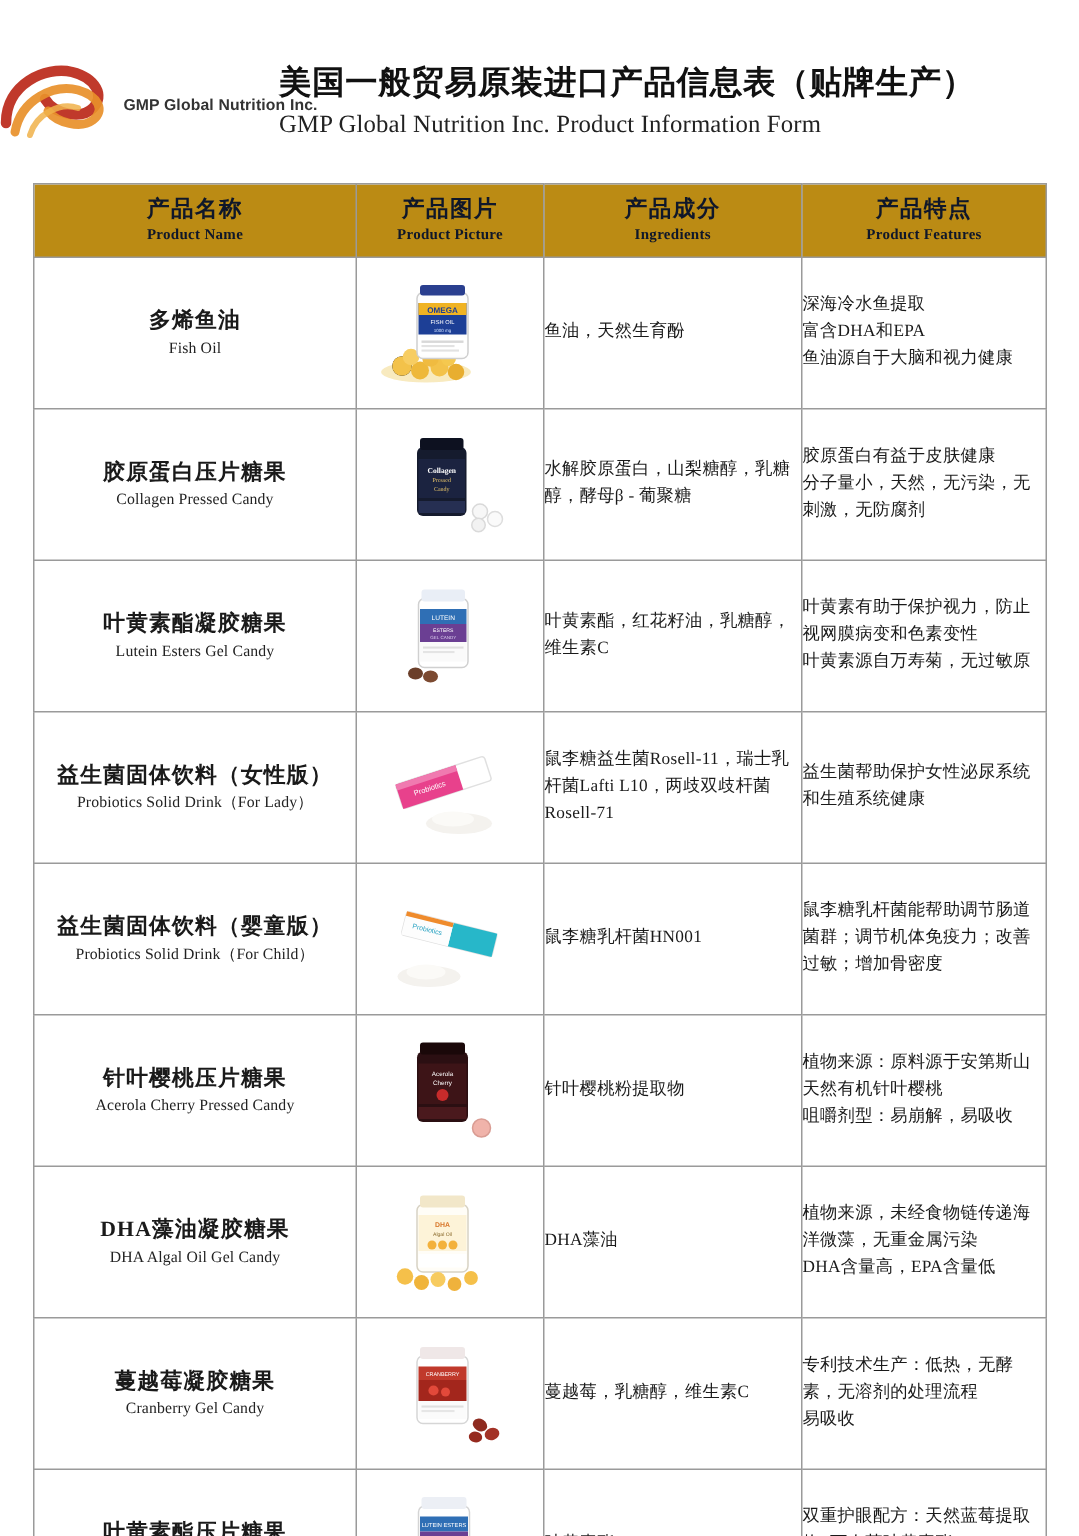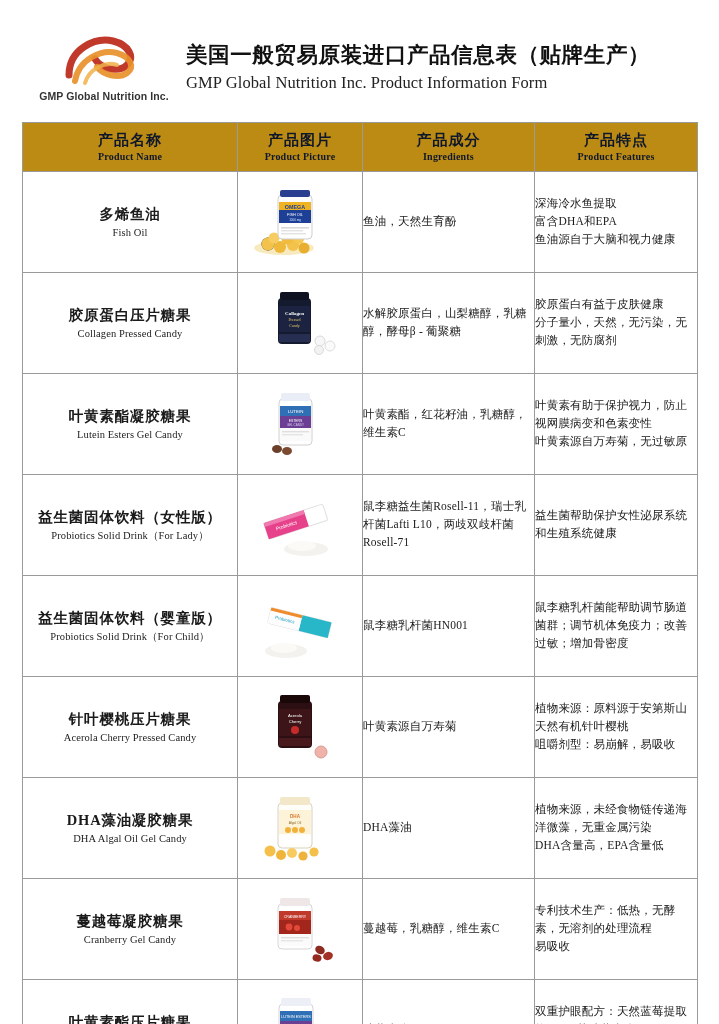--- a/index.html
+++ b/index.html
@@ -26,21 +26,21 @@
   .header {
     display: flex;
     align-items: center;
     height: 92px;
     padding-left: 14px;
   }
   .logo {
     width: 136px;
     flex: 0 0 136px;
     display: flex;
-    flex-direction: column;
+    flex-direction: row;
     align-items: center;
     justify-content: center;
   }
   .logo-mark {
     width: 86px;
     height: 52px;
     position: relative;
   }
   .logo-mark svg { display: block; }
   .logo-text {
@@ -362,21 +362,21 @@
               <rect x="35" y="19" width="32" height="27" fill="#3d1417"></rect>
               <text x="51" y="27" font-size="4.2" font-family="Liberation Sans, sans-serif" fill="#ffffff" text-anchor="middle">Acerola</text>
               <text x="51" y="33" font-size="4.2" font-family="Liberation Sans, sans-serif" fill="#ffffff" text-anchor="middle">Cherry</text>
               <circle cx="51" cy="40" r="4" fill="#c62b2b"></circle>
               <rect x="35" y="48" width="32" height="8" fill="#4a191d"></rect>
               <circle cx="77" cy="62" r="6" fill="#f0b3aa" stroke="#d99c93"></circle>
             </svg>
           </div>
             </div>
         </td>
-        <td class="cell-text">叶黄素源自万寿菊</td>
+        <td class="cell-text">针叶樱桃粉提取物</td>
         <td class="cell-text">植物来源：原料源于安第斯山天然有机针叶樱桃<br>咀嚼剂型：易崩解，易吸收</td>
       </tr>
 
       <tr>
         <td class="cell-name">
           <div class="name-cn">DHA藻油凝胶糖果</div>
           <div class="name-en">DHA Algal  Oil Gel Candy</div>
         </td>
         <td class="cell-pic">
           <div class="pic-wrap">

